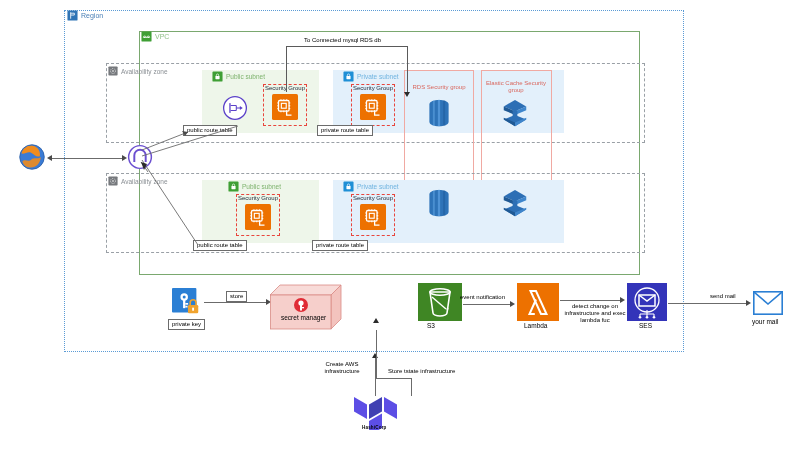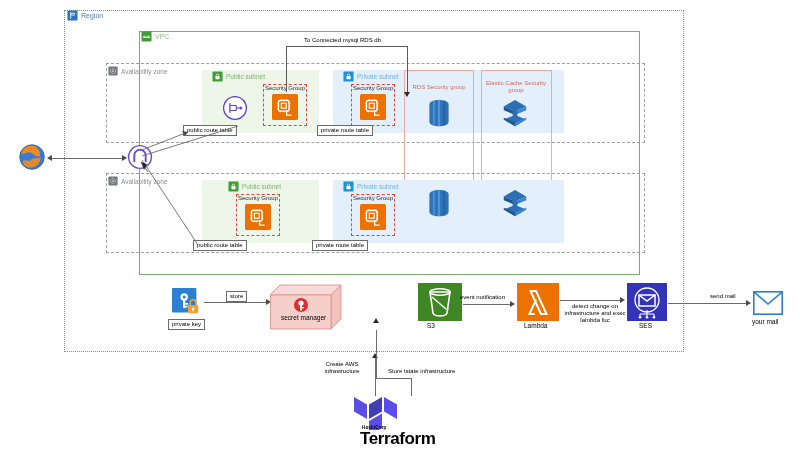--- a/index.html
+++ b/index.html
@@ -358,15 +358,14 @@
   <div class="abs" style="left:376px;top:330px;width:1px;height:48px;background:#6b6b6b;"></div>
   <div class="ah-head head-u" style="left:373px;top:318px;"></div>
 
   <svg class="abs" style="left:352px;top:390px;" width="56" height="40" viewBox="0 0 56 40">
     <polygon points="2,7 15,14.5 15,29 2,21.5" fill="#5c4ee5"></polygon>
     <polygon points="17,14.5 30,7 30,21.5 17,29" fill="#4040b2"></polygon>
     <polygon points="17,31 30,23.5 30,38 17,45.5" fill="#5c4ee5"></polygon>
     <polygon points="32,7 45,14.5 45,29 32,21.5" fill="#5c4ee5"></polygon>
   </svg>
   <div class="note" style="left:362px;top:425px;font-size:4.5px;font-weight:bold;letter-spacing:.2px;">HashiCorp</div>
-  <div class="note" style="left:360px;top:429px;font-size:17px;font-weight:bold;letter-spacing:-0.4px;">Terraform</div>
 
 </div>
 
 </body></html>

